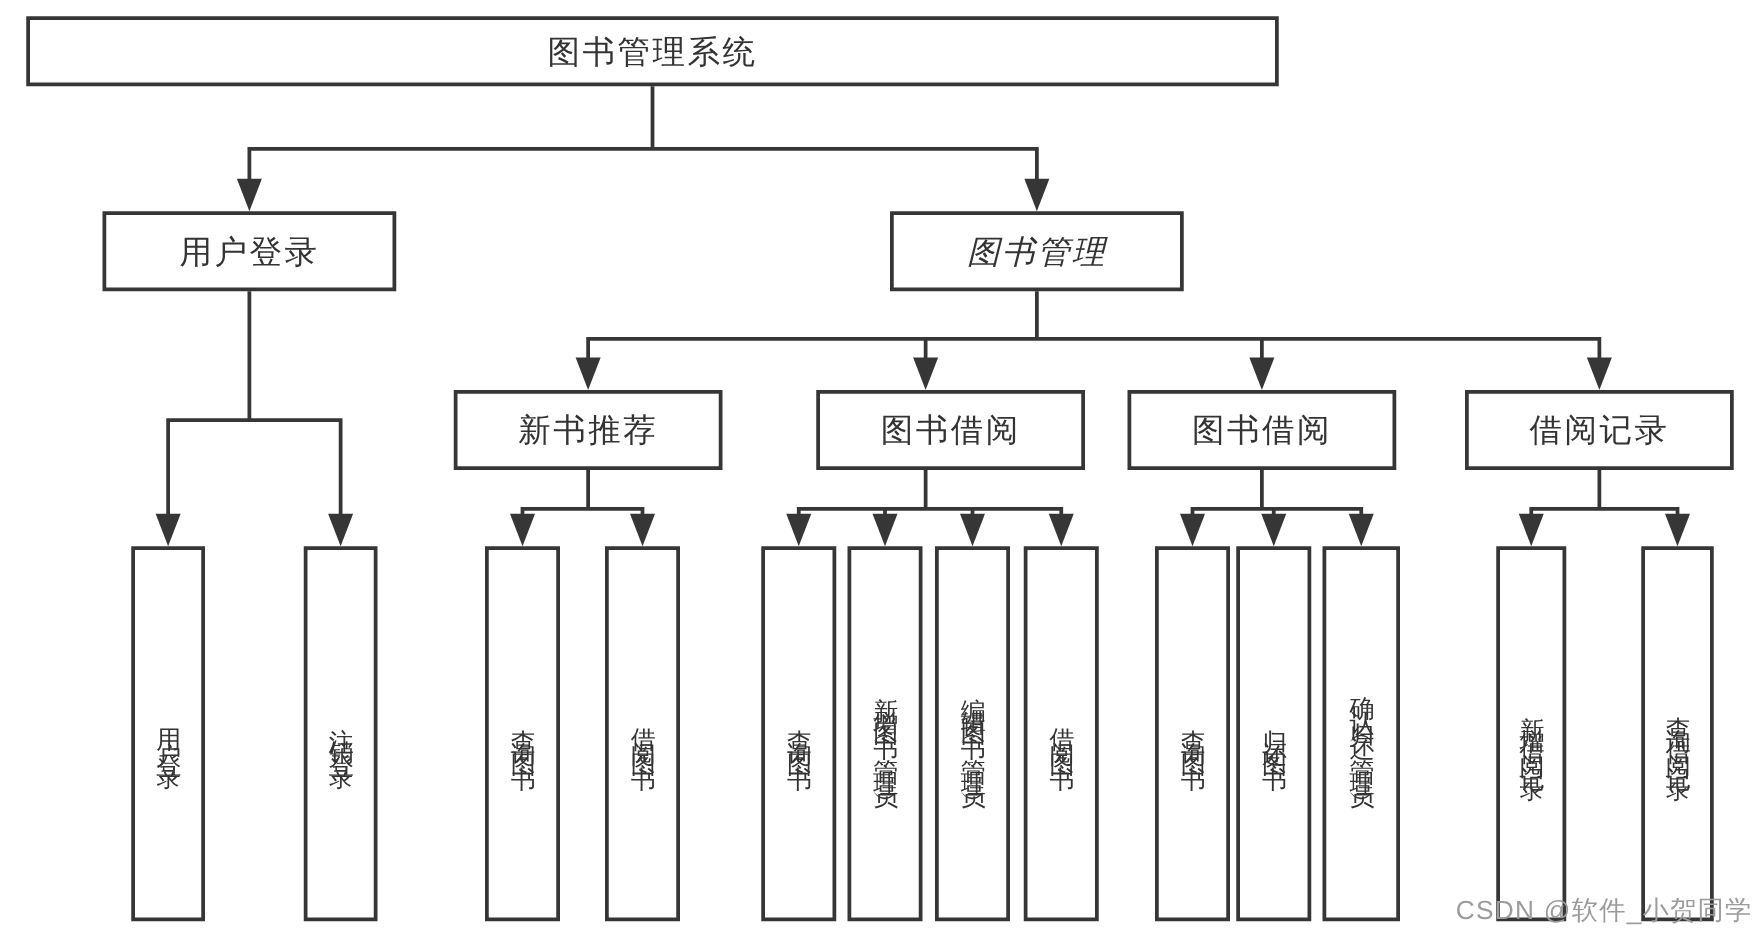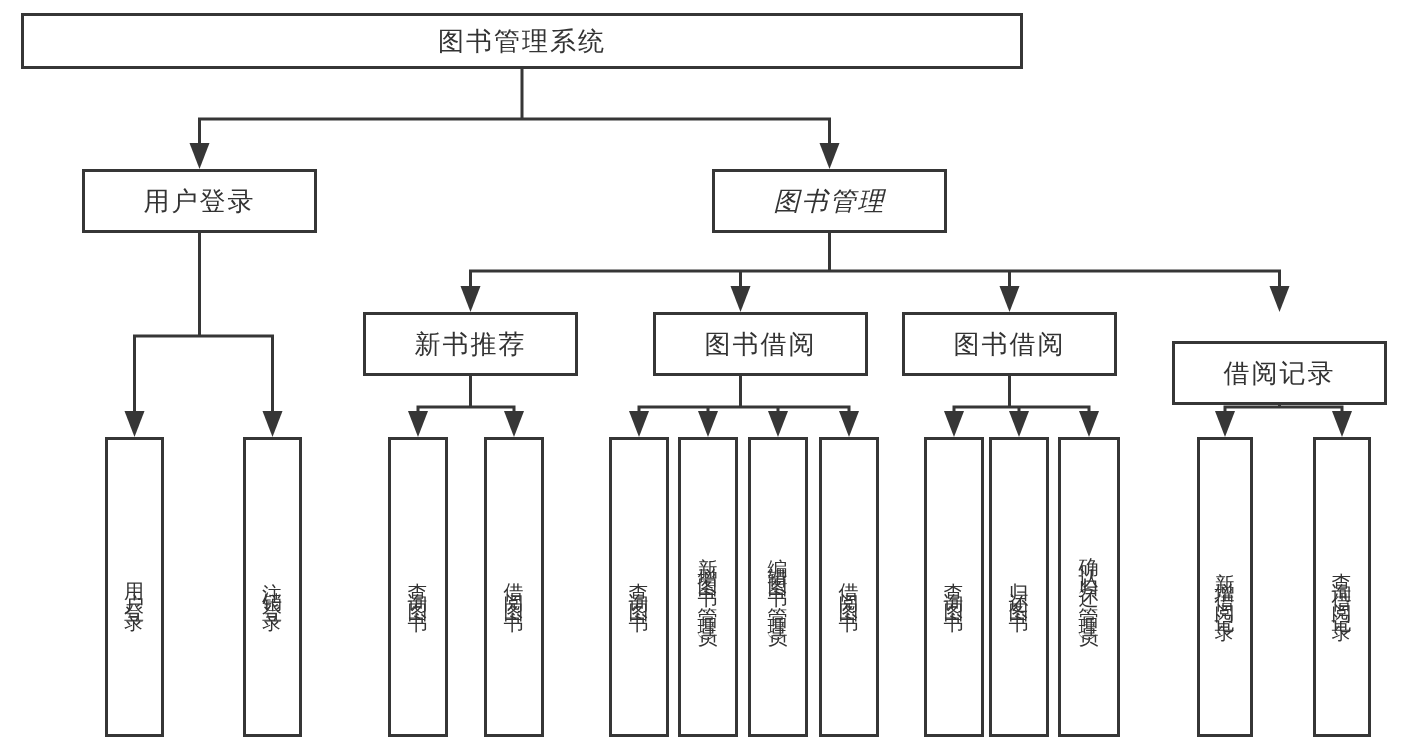--- a/index.html
+++ b/index.html
@@ -100,21 +100,21 @@
       </div>
       <div class="node h" style="left: 363px; top: 312px; width: 215px; height: 64px;">
         <span class="label">新书推荐</span>
       </div>
       <div class="node h" style="left: 633px; top: 312px; width: 215px; height: 64px; margin-left: 20px;">
         <span class="label">图书借阅</span>
       </div>
       <div class="node h" style="left: 902px; top: 312px; width: 215px; height: 64px;">
         <span class="label">图书借阅</span>
       </div>
-      <div class="node h" style="left: 1172px; top: 312px; width: 215px; height: 64px; margin-top: 29px;">
+      <div class="node h" style="left: 1172px; top: 312px; width: 215px; height: 64px;">
         <span class="label">借阅记录</span>
       </div>
       <div class="node v" style="left: 105px; top: 437px; width: 59px; height: 300px;">
         <span class="label">用户登录</span>
       </div>
       <div class="node v" style="left: 243px; top: 437px; width: 59px; height: 300px;">
         <span class="label">注销登录</span>
       </div>
       <div class="node v" style="left: 388px; top: 437px; width: 60px; height: 300px;">
         <span class="label">查询图书</span>
@@ -143,13 +143,14 @@
       <div class="node v" style="left: 1058px; top: 437px; width: 62px; height: 300px;">
         <span class="label">确认归还（管理员）</span>
       </div>
       <div class="node v" style="left: 1197px; top: 437px; width: 56px; height: 300px;">
         <span class="label">新增借阅记录</span>
       </div>
       <div class="node v" style="left: 1313px; top: 437px; width: 58px; height: 300px;">
         <span class="label">查询借阅记录</span>
       </div>
     </div>
+  <div id="watermark">CSDN @软件_小贺同学</div>
 </div>
 
 </body></html>

